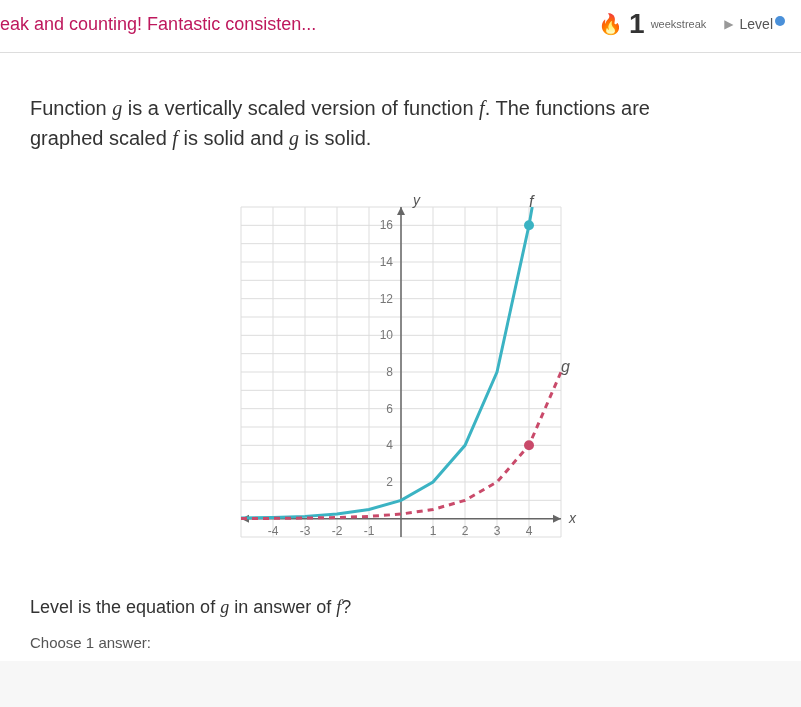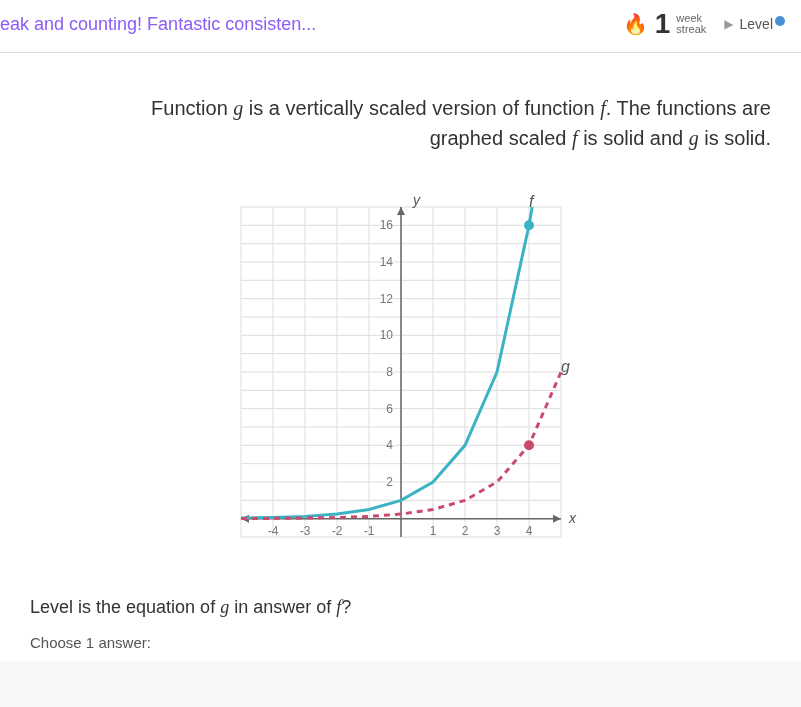--- a/index.html
+++ b/index.html
@@ -14,21 +14,21 @@
     .header {
       display: flex;
       align-items: center;
       justify-content: space-between;
       padding: 8px 16px 12px 0;
       border-bottom: 1px solid #ddd;
       background: #fff;
     }
     .header-left {
       font-size: 18px;
-      color: #8b5cf6;
+      color: #be185d;
       white-space: nowrap;
       overflow: hidden;
     }
     .header-right {
       display: flex;
       align-items: center;
       gap: 18px;
     }
     .streak {
       display: flex;
@@ -36,21 +36,21 @@
       gap: 6px;
     }
     .flame-icon { font-size: 20px; }
     .streak-num {
       font-size: 28px;
       font-weight: 700;
       color: #333;
     }
     .streak-text {
       display: flex;
-      flex-direction: column;
+      flex-direction: row;
       font-size: 11px;
       line-height: 1;
       color: #666;
     }
     .level-box {
       display: flex;
       align-items: center;
       gap: 6px;
       font-size: 14px;
       color: #555;
@@ -62,21 +62,20 @@
     }
     .content {
       padding: 40px 30px 10px 30px;
       background: #fff;
     }
     .problem-text {
       font-size: 20px;
       line-height: 1.5;
       color: #333;
       margin-bottom: 24px;
-      text-align: right;
     }
     .problem-text .fn { font-style: italic; font-family: "Times New Roman", serif; }
     .chart-wrap {
       display: flex;
       justify-content: center;
       margin-bottom: 20px;
     }
     svg.chart { background: #fff; }
     .question {
       font-size: 18px;

